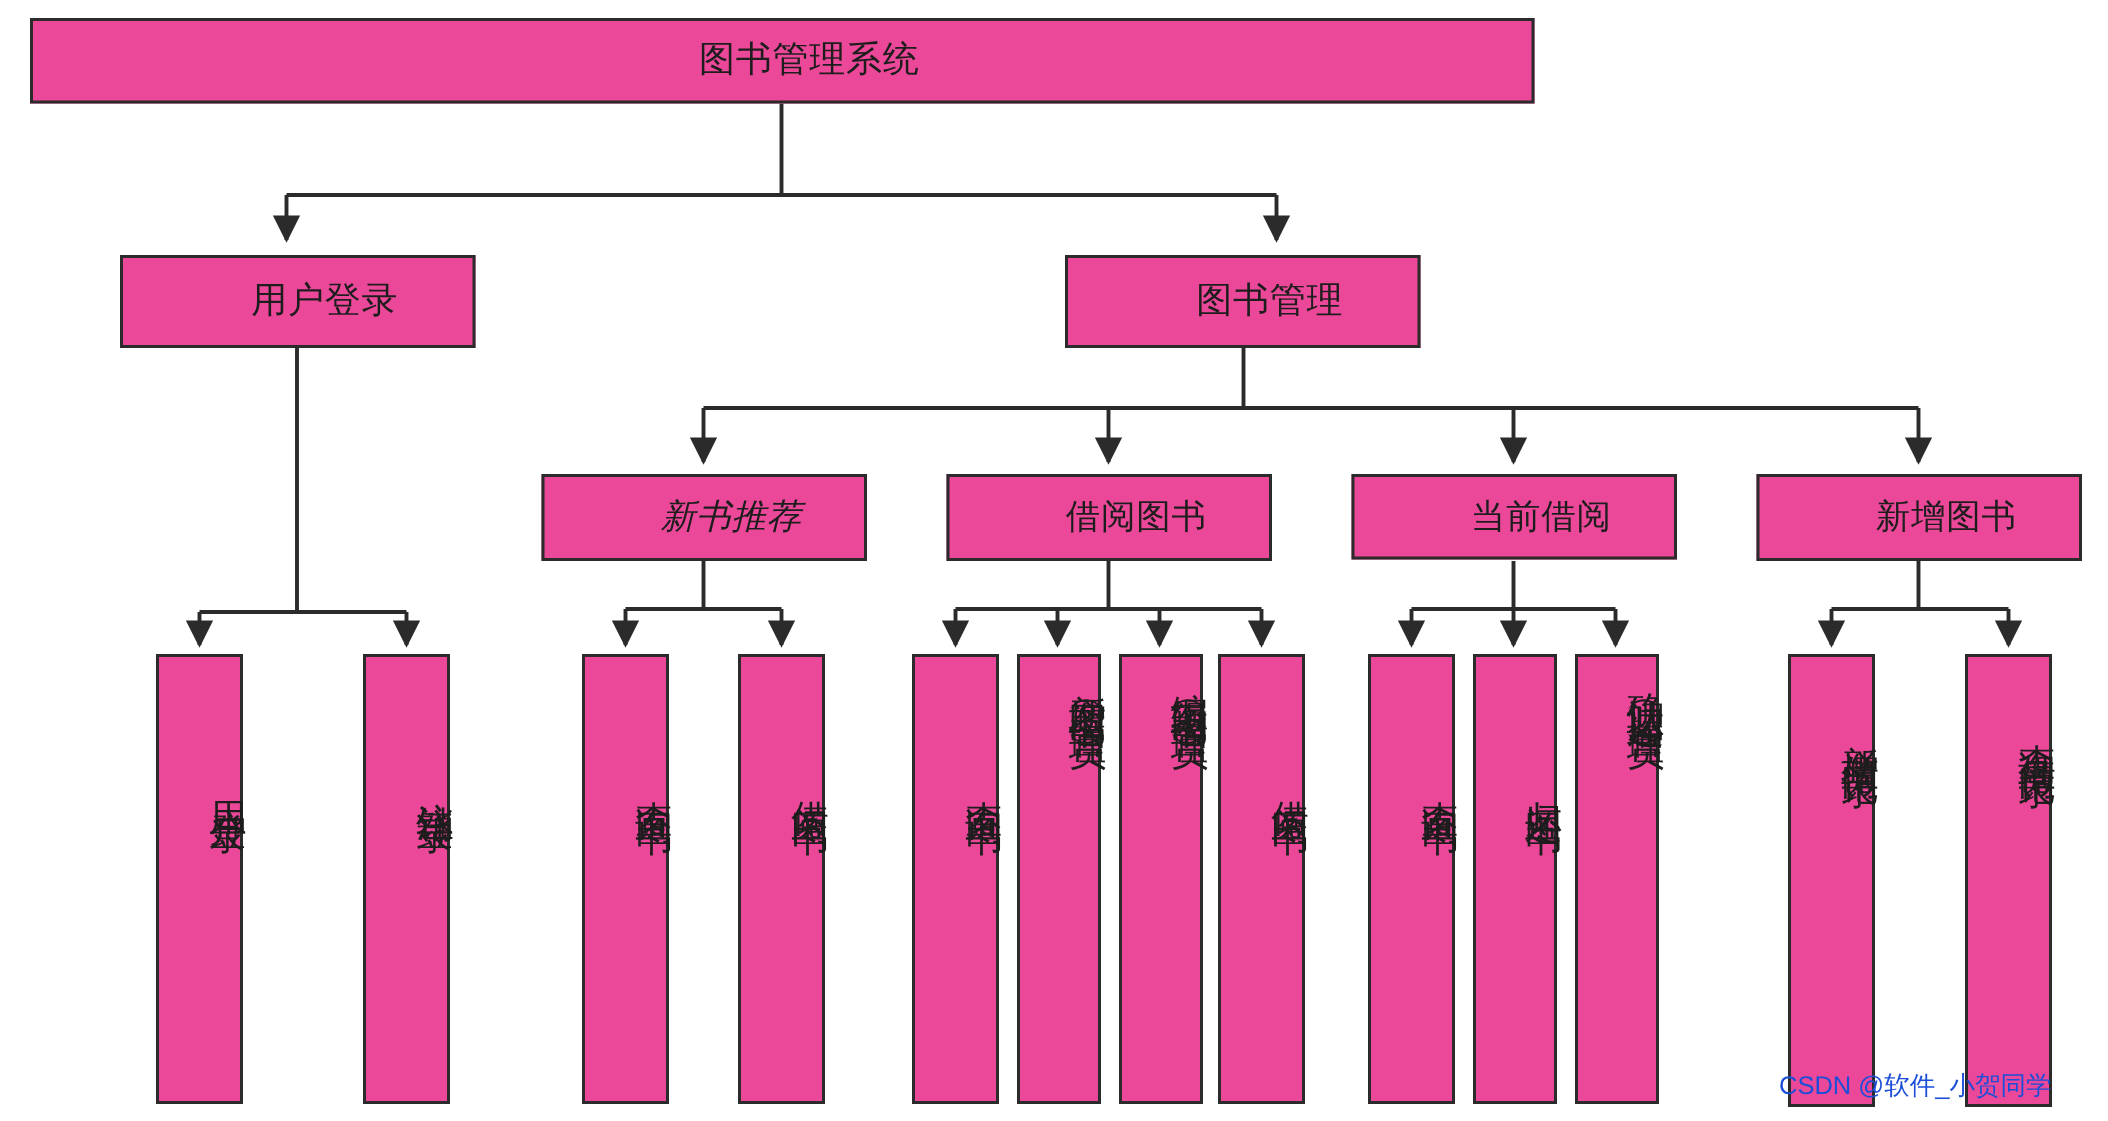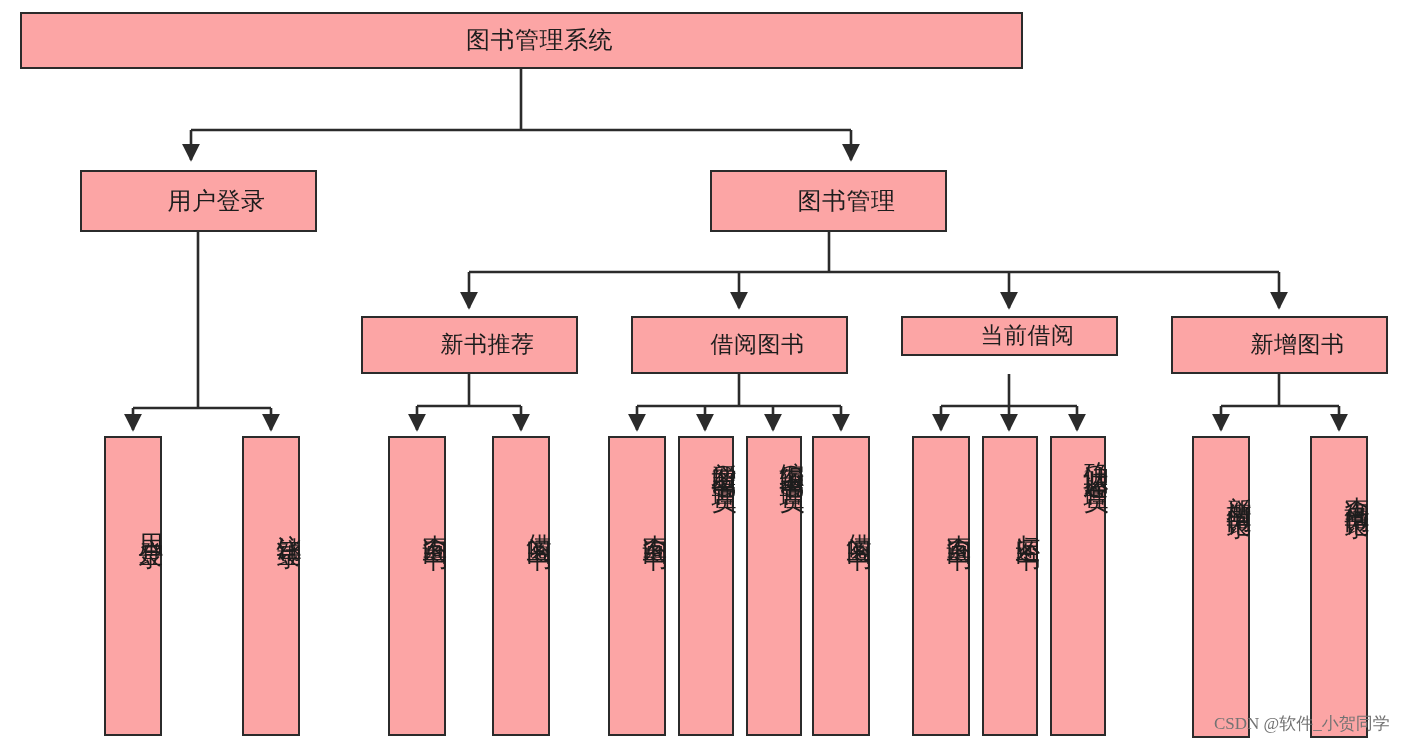--- a/index.html
+++ b/index.html
@@ -22,21 +22,21 @@
     left: 0;
     top: 0;
     width: 1405px;
     height: 747px;
     pointer-events: none;
   }
   .node {
     position: absolute;
     box-sizing: border-box;
     border: 2px solid #2b2b2b;
-    background: #fca5a5;
+    background: #ec4899;
     display: flex;
     align-items: center;
     justify-content: center;
     color: #1d1d1d;
     z-index: 2;
     padding-left: 36px;
   }
   .node .label {
     display: block;
     text-align: center;
@@ -58,27 +58,27 @@
     font-size: 25px;
     letter-spacing: 4px;
     line-height: 1;
   }
   .node.root .label { font-size: 24px; }
   .node.lvl2 .label { font-size: 24px; }
   .node.lvl3 .label { font-size: 23px; }
 
   .watermark {
     position: absolute;
-    left: 1214px;
+    left: 1186px;
     top: 712px;
     font-size: 17px;
-    color: #737373;
+    color: #1d4ed8;
     white-space: nowrap;
     z-index: 5;
-    font-family: Liberation Serif, serif;
+    font-family: Liberation Sans, sans-serif;
   }
 </style>
 </head>
 <body>
 
 <div id="canvas">
 
   <svg id="edges" viewBox="0 0 1405 747" xmlns="http://www.w3.org/2000/svg">
     <defs>
       <marker id="arrow" viewBox="0 0 10 10" refX="9" refY="5" markerWidth="7" markerHeight="7" orient="auto-start-reverse">
@@ -133,27 +133,27 @@
     <span class="label">图书管理系统</span>
   </div>
 
   <div class="node lvl2 horiz" style="left:80px; top:170px; width:237px; height:62px;">
     <span class="label">用户登录</span>
   </div>
   <div class="node lvl2 horiz" style="left:710px; top:170px; width:237px; height:62px;">
     <span class="label">图书管理</span>
   </div>
 
-  <div class="node lvl3 horiz" style="left:361px; top:316px; width:217px; height:58px;">
+  <div class="node lvl3 horiz" style="left:361px; top:316px; width:217px; height:58px;font-style:italic;">
     <span class="label">新书推荐</span>
   </div>
   <div class="node lvl3 horiz" style="left:631px; top:316px; width:217px; height:58px;">
     <span class="label">借阅图书</span>
   </div>
-  <div class="node lvl3 horiz" style="left:901px; top:316px; width:217px; height:40px;">
+  <div class="node lvl3 horiz" style="left:901px; top:316px; width:217px; height:57px;">
     <span class="label">当前借阅</span>
   </div>
   <div class="node lvl3 horiz" style="left:1171px; top:316px; width:217px; height:58px;">
     <span class="label">新增图书</span>
   </div>
 
   <div class="node vert" style="left:104px; top:436px; width:58px; height:300px; padding-top:76px;">
     <span class="label">用户登录</span>
   </div>
   <div class="node vert" style="left:242px; top:436px; width:58px; height:300px; padding-top:76px;">

